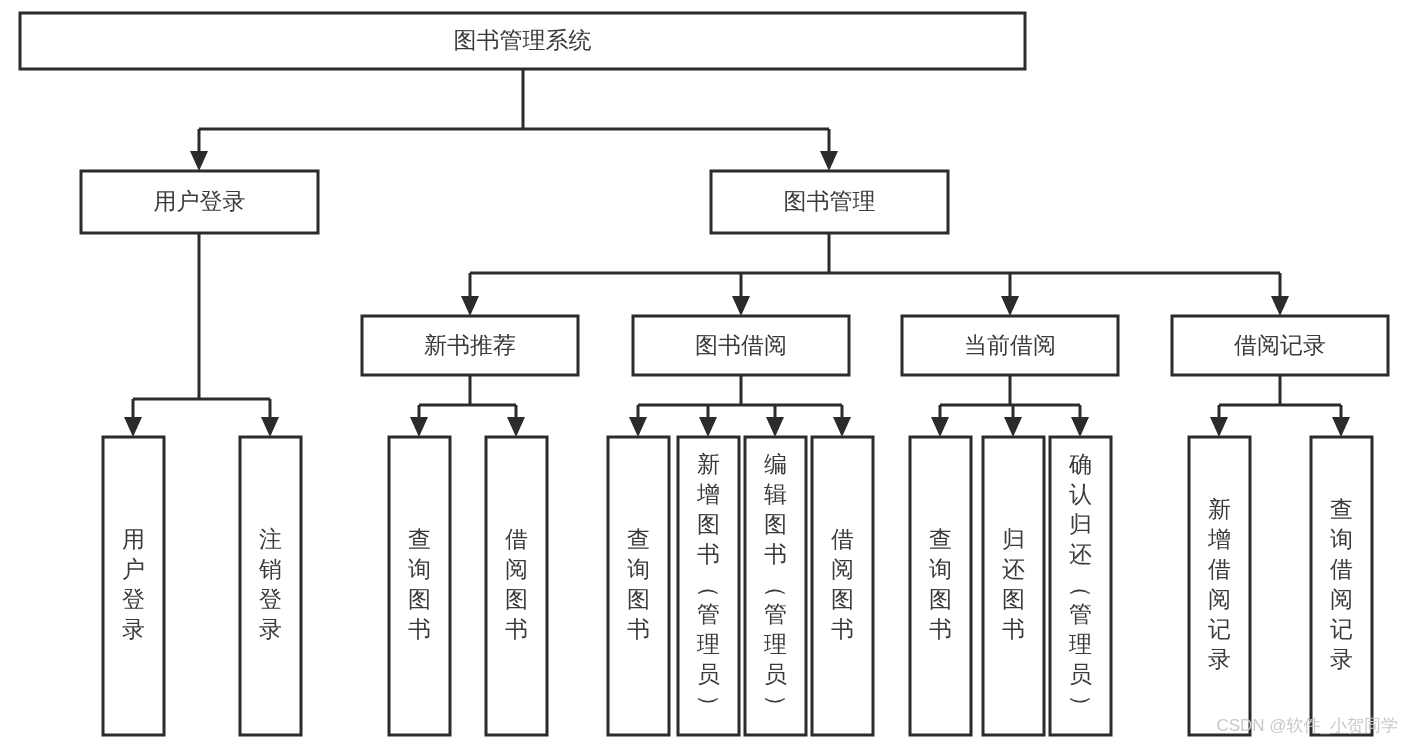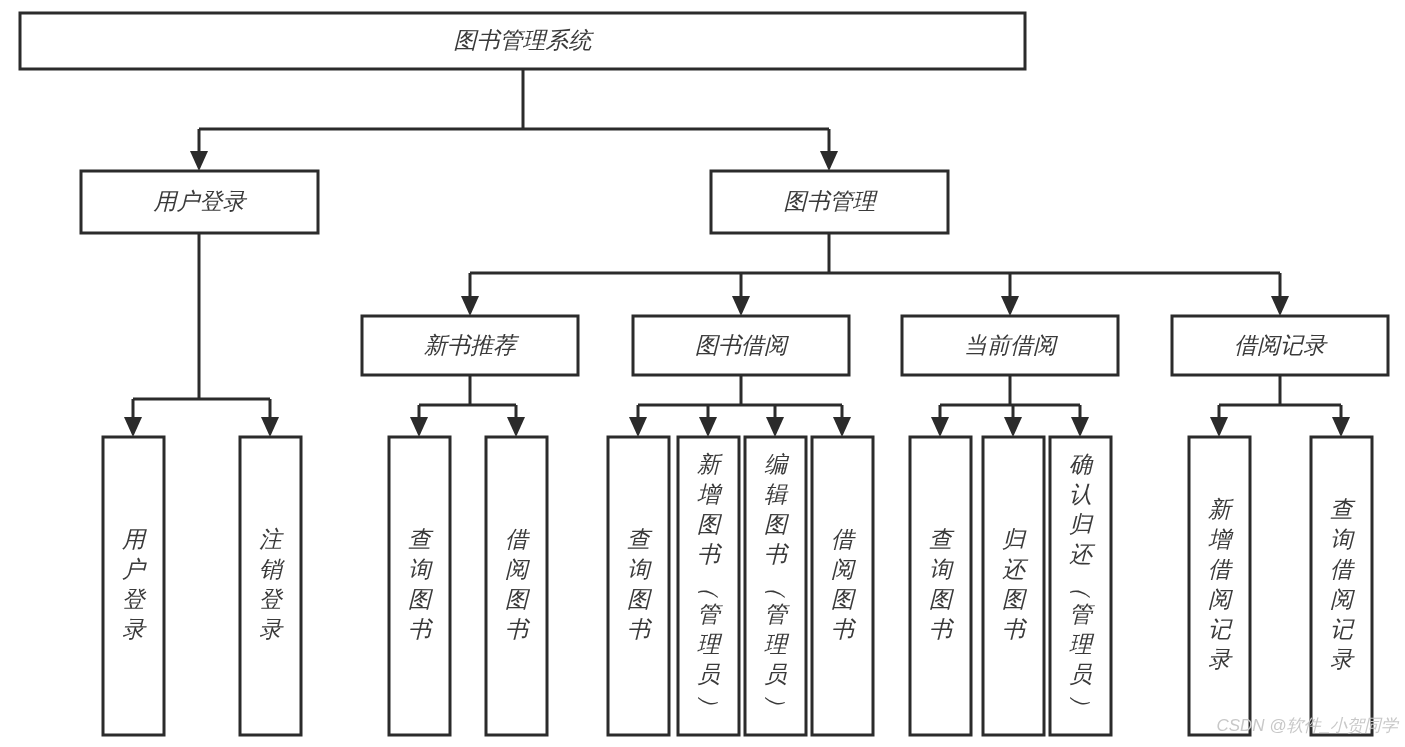--- a/index.html
+++ b/index.html
@@ -9,21 +9,20 @@
   }
   body {
     font-family: "Liberation Sans", "DejaVu Sans", sans-serif;
   }
   #diagram-root {
     position: relative;
     width: 1405px;
     height: 747px;
     background: #ffffff;
     overflow: hidden;
-    font-style: italic;
   }
   svg.diagram-canvas {
     position: absolute;
     left: 0;
     top: 0;
     width: 1405px;
     height: 747px;
     display: block;
   }
   .node-box {

